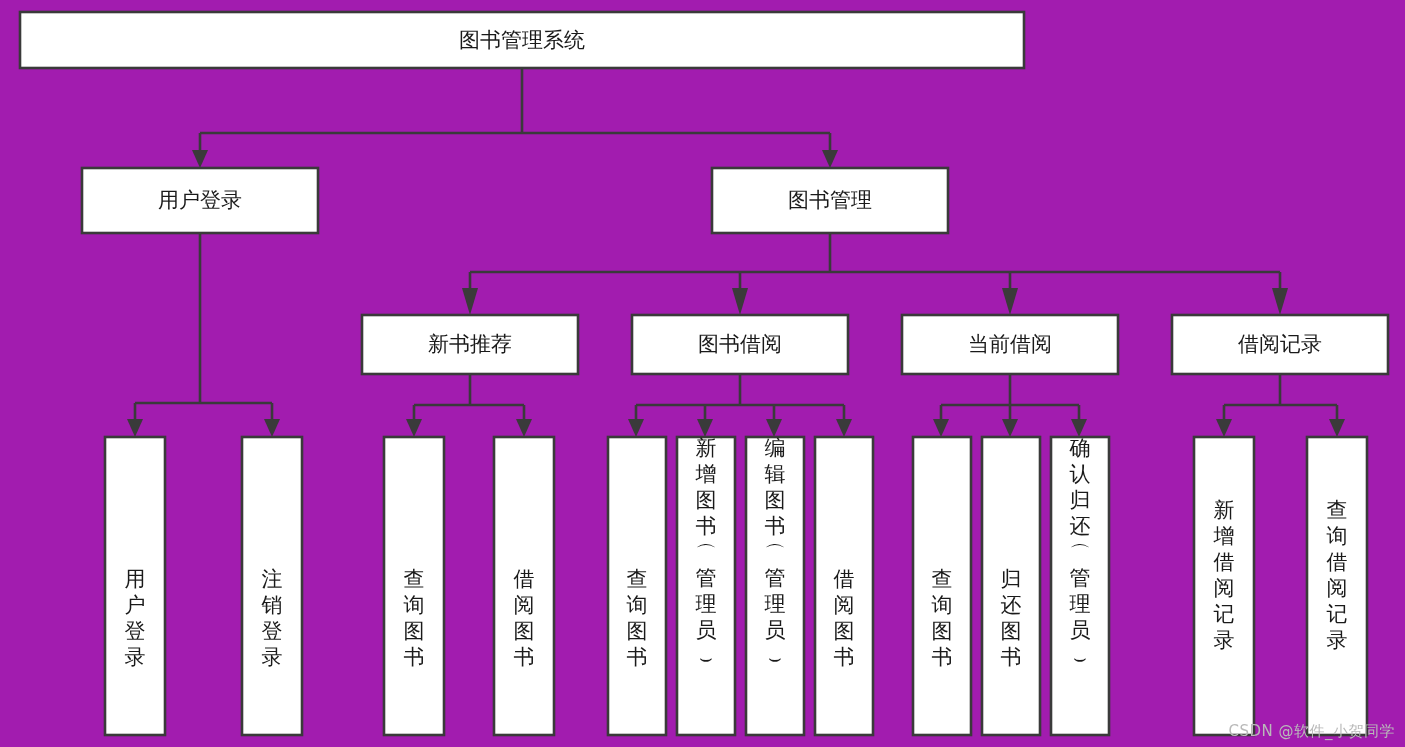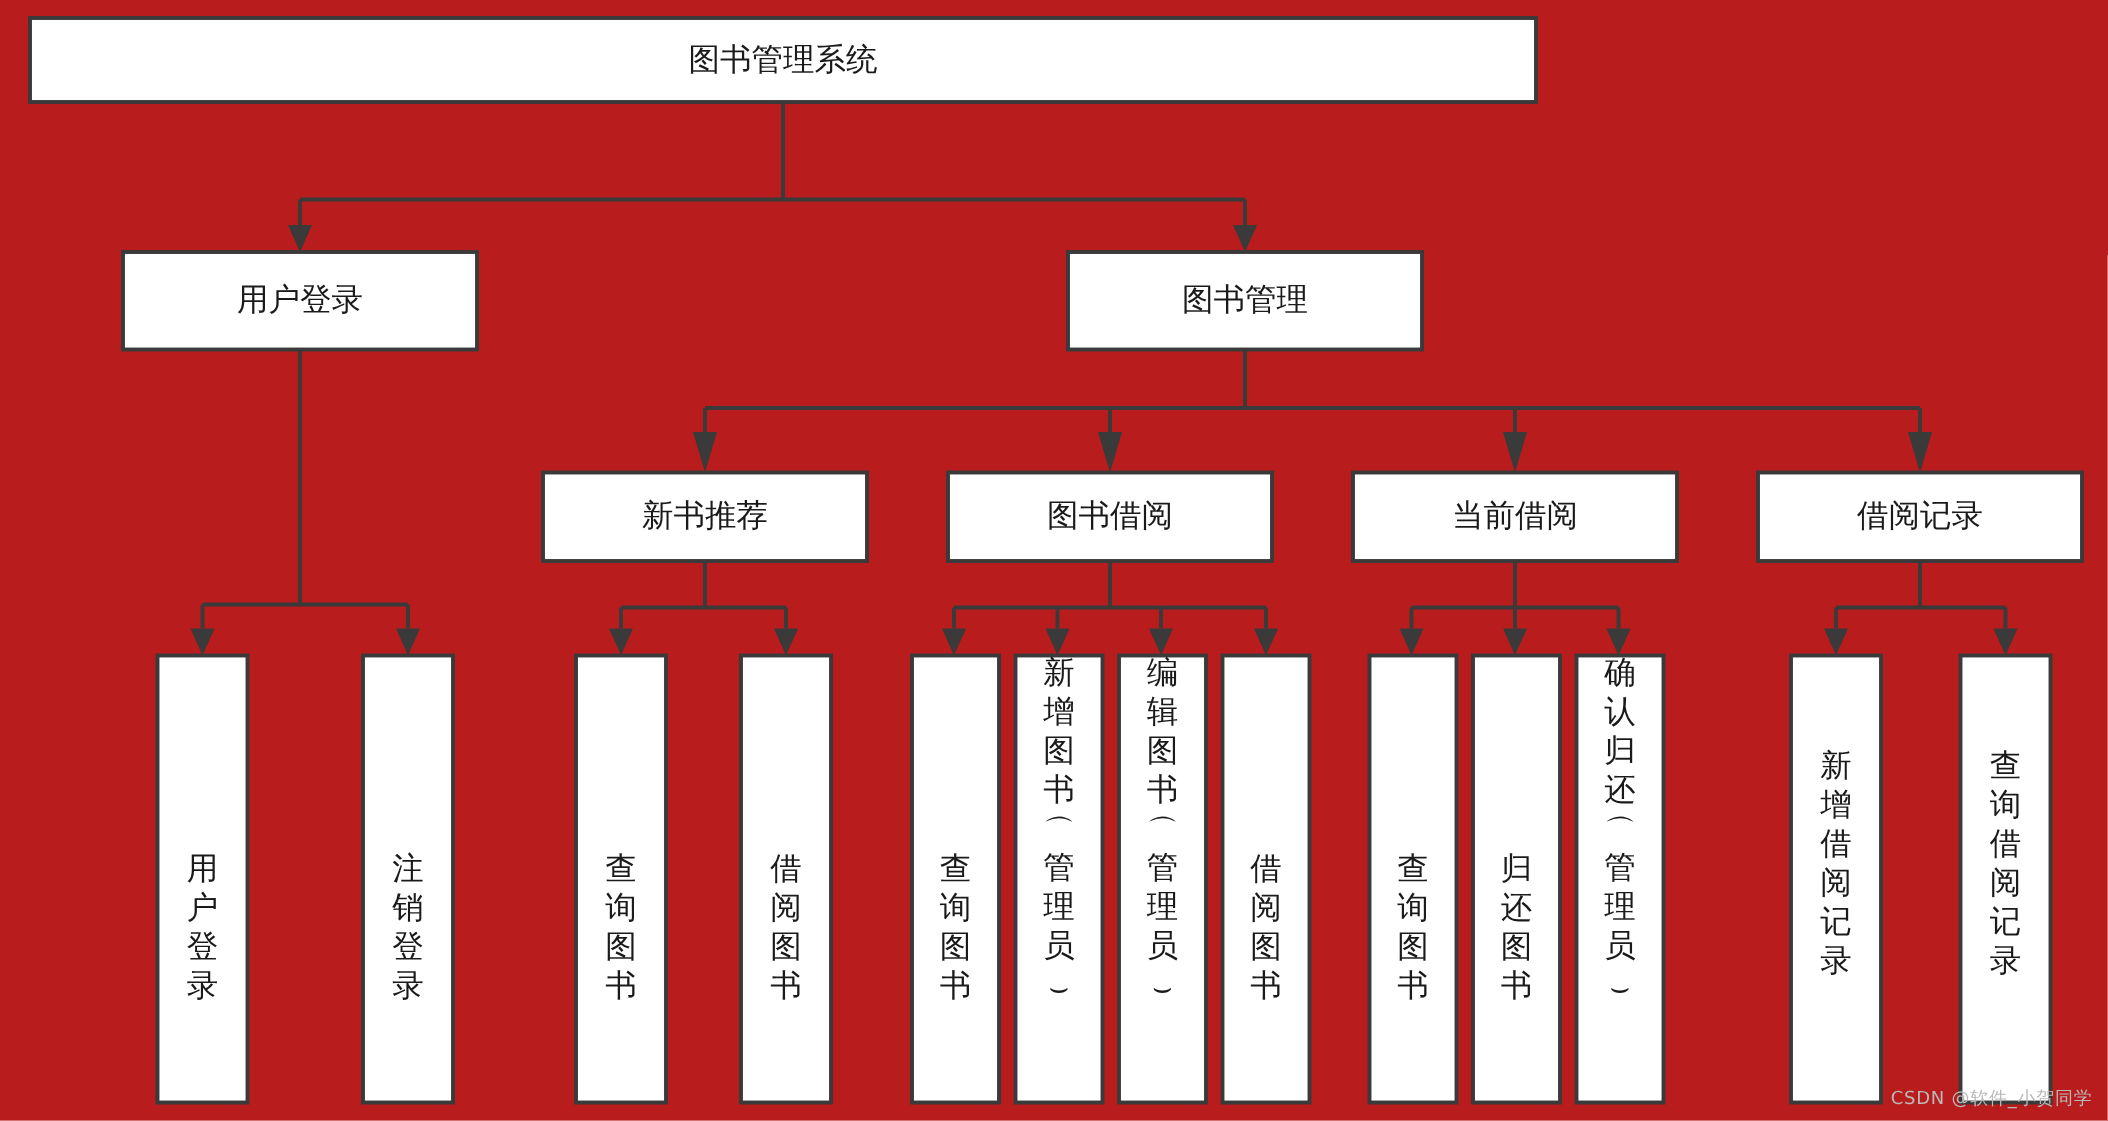--- a/index.html
+++ b/index.html
@@ -10,21 +10,21 @@
   body {
     width: 1405px;
     height: 747px;
     overflow: hidden;
     font-family: "DejaVu Sans", "Liberation Sans", sans-serif;
   }
   #diagram-root {
     position: relative;
     width: 1405px;
     height: 747px;
-    background: #b91c1c;
+    background: #a21caf;
   }
   svg#tree-svg {
     position: absolute;
     left: 0;
     top: 0;
     width: 1405px;
     height: 747px;
     display: block;
   }
   .node-box {
@@ -53,21 +53,21 @@
     fill: #1a1a1a;
     font-family: "DejaVu Sans", "Liberation Sans", sans-serif;
     font-size: 21px;
     text-anchor: middle;
   }
   .watermark-text {
     position: absolute;
     right: 10px;
     bottom: 6px;
     font-family: "DejaVu Sans", "Liberation Sans", sans-serif;
-    font-size: 12px;
+    font-size: 15px;
     color: #b9b9b9;
     white-space: nowrap;
     letter-spacing: 0.5px;
   }
 </style>
 </head>
 <body>
 
 <div id="diagram-root">
 

